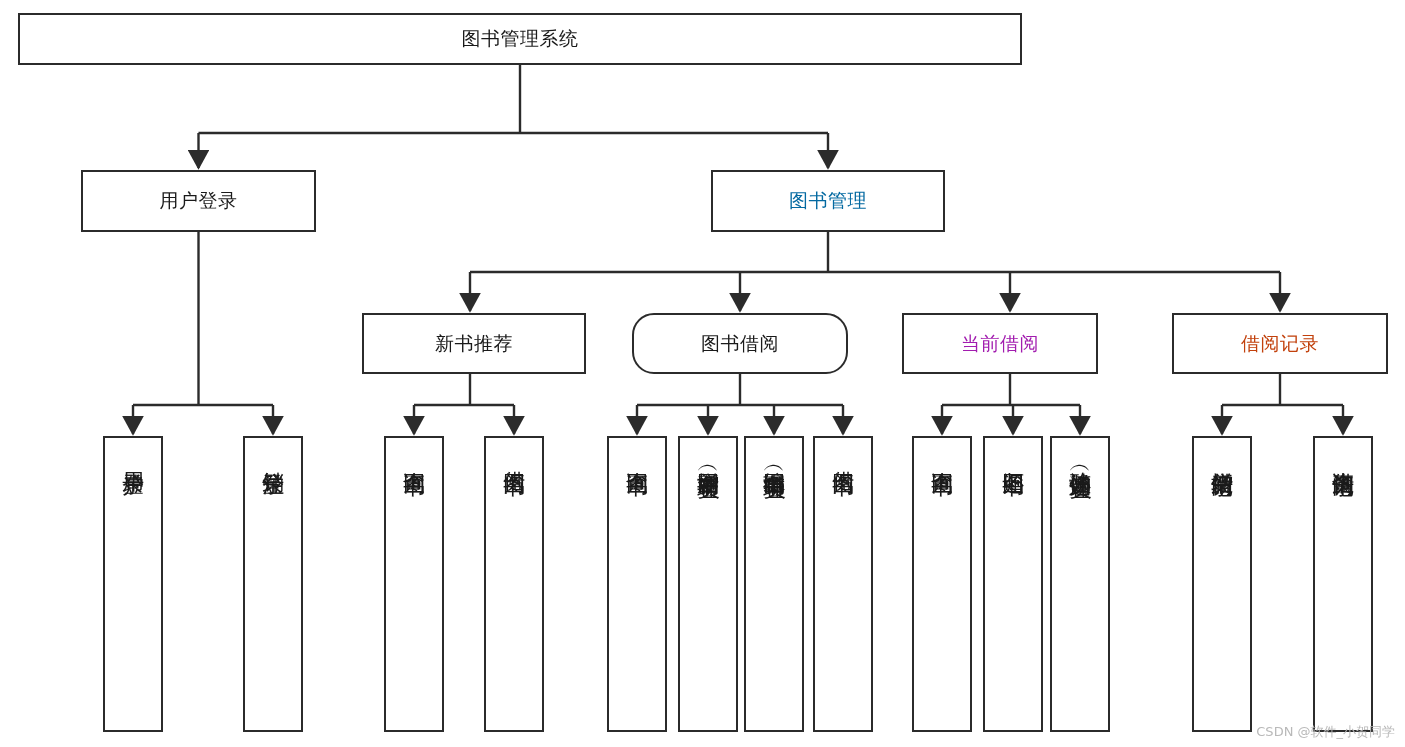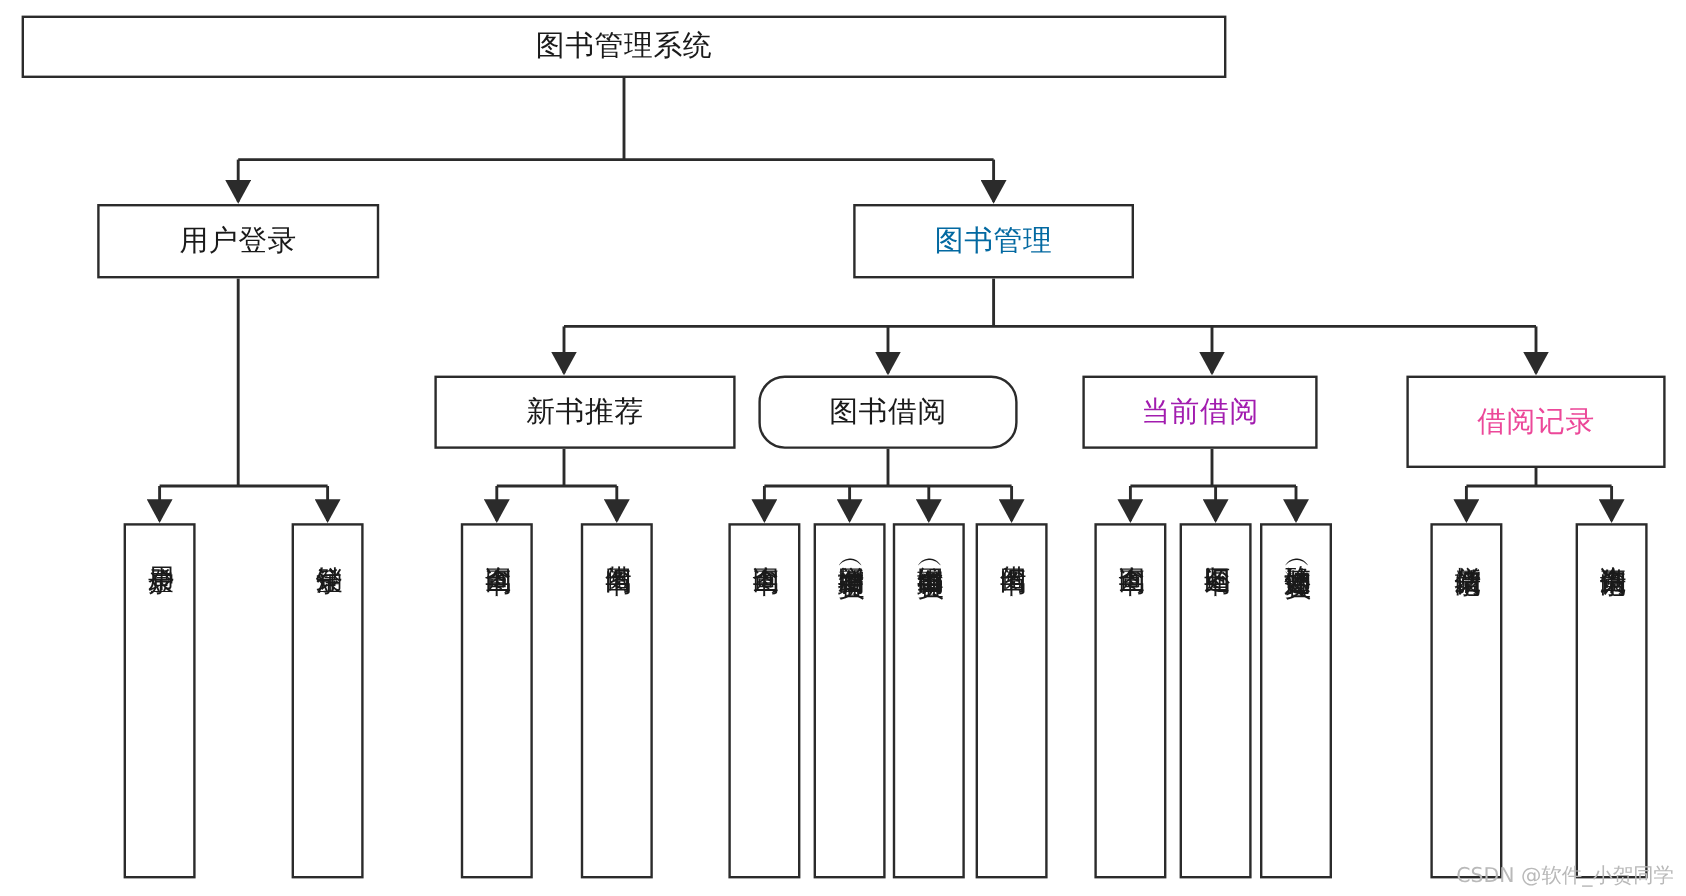--- a/index.html
+++ b/index.html
@@ -38,39 +38,39 @@
     z-index: 2;
   }
   .node .lbl {
     display: block;
     text-align: center;
     line-height: 1.05;
     letter-spacing: 0.5px;
   }
   .node.horiz .lbl {
     writing-mode: horizontal-tb;
-    font-size: 24px;
+    font-size: 19px;
   }
   .node.vert {
     align-items: flex-start;
     padding-top: 16px;
   }
   .node.vert .lbl {
     writing-mode: vertical-rl;
     text-orientation: upright;
     font-size: 22px;
     line-height: 1.12;
     letter-spacing: 1px;
     white-space: nowrap;
   }
   .watermark {
     position: absolute;
     right: 10px;
     bottom: 6px;
-    font-size: 17px;
+    font-size: 13px;
     color: #b9b9b9;
     font-family: "DejaVu Sans", "Liberation Sans", sans-serif;
     white-space: nowrap;
     z-index: 5;
   }
 </style>
 </head>
 <body>
 
 <div id="canvas">
@@ -120,30 +120,30 @@
   <div id="nodes-layer">
       <div class="node horiz" style="left: 18px; top: 13px; width: 1004px; height: 52px; border-color: rgb(43, 43, 43); color: rgb(26, 26, 26);">
         <span class="lbl">图书管理系统</span>
       </div>
       <div class="node horiz" style="left: 81px; top: 170px; width: 235px; height: 62px; border-color: rgb(43, 43, 43); color: rgb(26, 26, 26);">
         <span class="lbl">用户登录</span>
       </div>
       <div class="node horiz" style="left: 711px; top: 170px; width: 234px; height: 62px; border-color: rgb(43, 43, 43); color: #0369a1;">
         <span class="lbl">图书管理</span>
       </div>
-      <div class="node horiz" style="left: 362px; top: 313px; width: 251px; height: 61px; border-color: rgb(43, 43, 43); color: rgb(26, 26, 26);">
+      <div class="node horiz" style="left: 362px; top: 313px; width: 224px; height: 61px; border-color: rgb(43, 43, 43); color: rgb(26, 26, 26);">
         <span class="lbl">新书推荐</span>
       </div>
       <div class="node horiz" style="left: 632px; top: 313px; width: 216px; height: 61px; border-color: rgb(43, 43, 43); color: rgb(26, 26, 26); border-radius: 22px;">
         <span class="lbl">图书借阅</span>
       </div>
       <div class="node horiz" style="left: 902px; top: 313px; width: 196px; height: 61px; border-color: rgb(43, 43, 43); color: #a21caf;">
         <span class="lbl">当前借阅</span>
       </div>
-      <div class="node horiz" style="left: 1172px; top: 313px; width: 216px; height: 77px; border-color: rgb(43, 43, 43); color: #ec4899;">
+      <div class="node horiz" style="left: 1172px; top: 313px; width: 216px; height: 61px; border-color: rgb(43, 43, 43); color: #c2410c;">
         <span class="lbl">借阅记录</span>
       </div>
       <div class="node vert" style="left: 103px; top: 436px; width: 60px; height: 296px; border-color: rgb(43, 43, 43); color: rgb(26, 26, 26);">
         <span class="lbl">用户登录</span>
       </div>
       <div class="node vert" style="left: 243px; top: 436px; width: 60px; height: 296px; border-color: rgb(43, 43, 43); color: rgb(26, 26, 26);">
         <span class="lbl">注销登录</span>
       </div>
       <div class="node vert" style="left: 384px; top: 436px; width: 60px; height: 296px; border-color: rgb(43, 43, 43); color: rgb(26, 26, 26);">
         <span class="lbl">查询图书</span>

